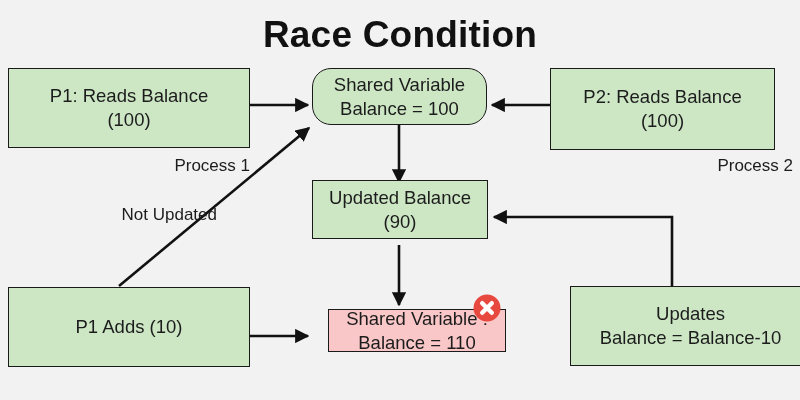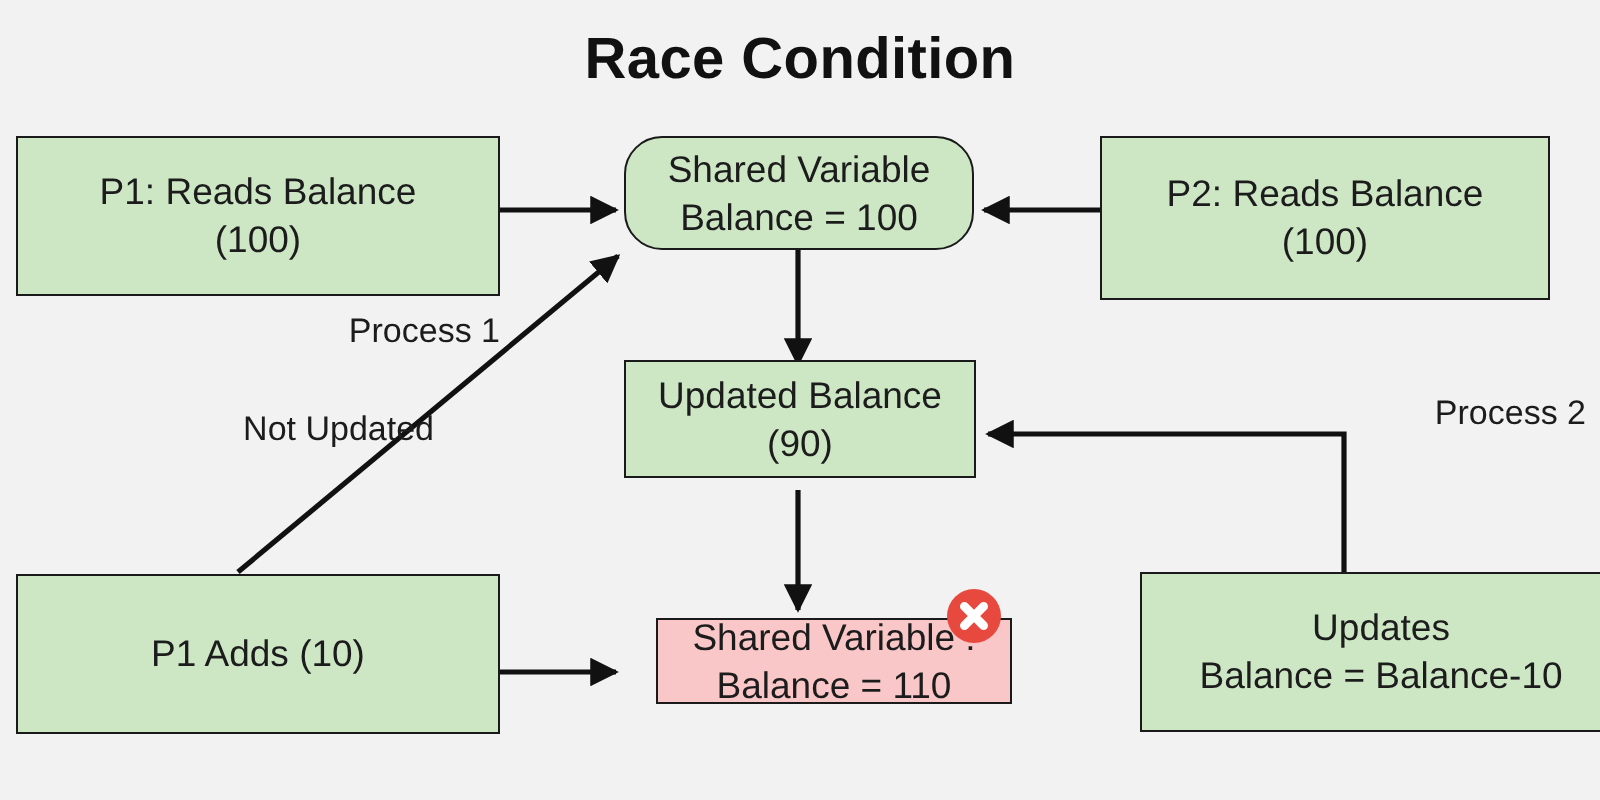--- a/index.html
+++ b/index.html
@@ -12,21 +12,21 @@
     height: 400px;
     background: #f2f2f2;
     overflow: hidden;
   }
 
   .title {
     position: absolute;
     left: 0; top: 14px;
     width: 800px;
     text-align: center;
-    font-size: 29px;
+    font-size: 37px;
     font-weight: 700;
     color: #111;
     letter-spacing: 0.2px;
   }
 
   .arrow-layer {
     position: absolute;
     left: 0; top: 0;
     width: 800px; height: 400px;
     z-index: 1;
@@ -59,21 +59,21 @@
 
   .float-label {
     position: absolute;
     z-index: 2;
     font-size: 17px;
     color: #1c1c1c;
     text-align: right;
     white-space: nowrap;
   }
   .l-process1 { left: 8px;   top: 156px; width: 242px; }
-  .l-process2 { left: 550px; top: 156px; width: 243px; margin-top: 41px; }
+  .l-process2 { left: 550px; top: 156px; width: 243px; }
   .l-notupd   { left: 65px;  top: 205px; width: 152px; }
 
   .error-badge {
     position: absolute;
     left: 472px; top: 293px;
     width: 30px; height: 30px;
     z-index: 3;
   }
 </style>
 </head>

